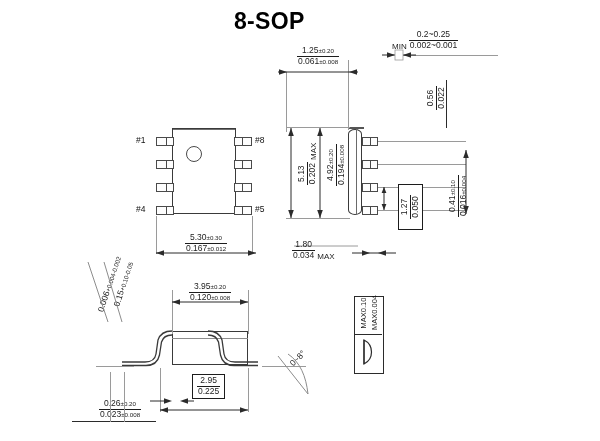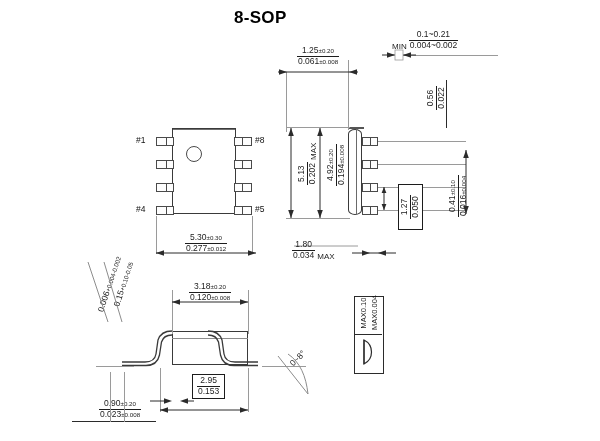--- a/index.html
+++ b/index.html
@@ -6,21 +6,21 @@
   body{
     width:600px;height:441px;background:#ffffff;
     font-family:"Liberation Sans", sans-serif;
     color:#1a1a1a;position:relative;overflow:hidden;
   }
   #sheet{position:absolute;inset:0;}
   .abs{position:absolute;}
 
   
   .title{
-    font-size:17px;font-weight:bold;letter-spacing:.3px;color:#000;
+    font-size:23px;font-weight:bold;letter-spacing:.3px;color:#000;
     white-space:nowrap;
   }
   .dim{
     font-size:8.5px;color:#1c1c1c;white-space:nowrap;line-height:1.15;
     text-align:center;
   }
   .dim .num{font-size:8.5px;}
   .dim .tol{font-size:6.2px;}
   .frac{display:inline-block;text-align:center;}
   .frac .top{display:block;border-bottom:1px solid #1c1c1c;padding:0 1px 0px 1px;}
@@ -99,21 +99,21 @@
     <div class="abs" style="left:150px;top:247px;width:112px;height:12px;">
       <svg width="112" height="12">
         <line x1="6" y1="6" x2="106" y2="6" stroke="#2b2b2b" stroke-width="1"></line>
         <path d="M6,6 L14,3.2 L14,8.8 Z" fill="#2b2b2b"></path>
         <path d="M106,6 L98,3.2 L98,8.8 Z" fill="#2b2b2b"></path>
       </svg>
     </div>
     <div class="abs dim" style="left:156px;top:233px;width:100px;">
       <span class="frac">
         <span class="top"><span class="num">5.30</span><span class="tol">±0.30</span></span>
-        <span class="bot"><span class="num">0.277</span><span class="tol">±0.012</span></span>
+        <span class="bot"><span class="num">0.167</span><span class="tol">±0.012</span></span>
       </span>
     </div>
   </div>
 
   <div>
 
     <div class="abs body" style="left:348px;top:129px;width:14px;height:86px;border-radius:7px/5px;"></div>
     <div class="abs vline" style="left:356px;top:129px;height:86px;border-color:#6a6a6a;"></div>
 
     <div class="abs lead" style="left:362px;top:137px;width:16px;height:9px;"></div>
@@ -136,22 +136,22 @@
     <div class="abs" style="left:382px;top:49px;width:34px;height:12px;">
       <svg width="34" height="12">
         <line x1="0" y1="6" x2="34" y2="6" stroke="#2b2b2b" stroke-width="1"></line>
         <path d="M13,6 L5,3.2 L5,8.8 Z" fill="#2b2b2b"></path>
         <path d="M21,6 L29,3.2 L29,8.8 Z" fill="#2b2b2b"></path>
         <rect x="13" y="1" width="8" height="10" fill="#fff" stroke="#9a9a9a" stroke-width=".8"></rect>
       </svg>
     </div>
     <div class="abs dim" style="left:392px;top:30px;">
       <span class="prefix">MIN</span><span class="frac">
-        <span class="top"><span class="num">0.1~0.21</span></span>
-        <span class="bot"><span class="num">0.004~0.002</span></span>
+        <span class="top"><span class="num">0.2~0.25</span></span>
+        <span class="bot"><span class="num">0.002~0.001</span></span>
       </span>
     </div>
 
     <div class="abs vline ext" style="left:286px;top:72px;height:60px;"></div>
     <div class="abs vline ext" style="left:348px;top:60px;height:70px;"></div>
     <div class="abs" style="left:278px;top:66px;width:80px;height:12px;">
       <svg width="80" height="12">
         <line x1="0" y1="6" x2="80" y2="6" stroke="#2b2b2b" stroke-width="1"></line>
         <path d="M9,6 L1,3.2 L1,8.8 Z" fill="#2b2b2b"></path>
         <path d="M71,6 L79,3.2 L79,8.8 Z" fill="#2b2b2b"></path>
@@ -284,44 +284,44 @@
     <div class="abs vline ext" style="left:248px;top:290px;height:44px;"></div>
     <div class="abs" style="left:166px;top:296px;width:88px;height:12px;">
       <svg width="88" height="12">
         <line x1="6" y1="6" x2="82" y2="6" stroke="#2b2b2b" stroke-width="1"></line>
         <path d="M6,6 L14,3.2 L14,8.8 Z" fill="#2b2b2b"></path>
         <path d="M82,6 L74,3.2 L74,8.8 Z" fill="#2b2b2b"></path>
       </svg>
     </div>
     <div class="abs dim" style="left:164px;top:282px;width:92px;">
       <span class="frac">
-        <span class="top"><span class="num">3.18</span><span class="tol">±0.20</span></span>
+        <span class="top"><span class="num">3.95</span><span class="tol">±0.20</span></span>
         <span class="bot"><span class="num">0.120</span><span class="tol">±0.008</span></span>
       </span>
     </div>
 
     <div class="abs vline ext" style="left:160px;top:368px;height:44px;"></div>
     <div class="abs vline ext" style="left:248px;top:368px;height:44px;"></div>
     <div class="abs dim boxed" style="left:192px;top:374px;">
       <span class="frac">
         <span class="top"><span class="num">2.95</span></span>
-        <span class="bot"><span class="num">0.153</span></span>
+        <span class="bot"><span class="num">0.225</span></span>
       </span>
     </div>
     <div class="abs" style="left:154px;top:404px;width:100px;height:12px;">
       <svg width="100" height="12">
         <line x1="6" y1="6" x2="94" y2="6" stroke="#2b2b2b" stroke-width="1"></line>
         <path d="M6,6 L14,3.2 L14,8.8 Z" fill="#2b2b2b"></path>
         <path d="M94,6 L86,3.2 L86,8.8 Z" fill="#2b2b2b"></path>
       </svg>
     </div>
 
     <div class="abs dim" style="left:72px;top:399px;width:96px;">
       <span class="frac">
-        <span class="top"><span class="num">0.90</span><span class="tol">±0.20</span></span>
+        <span class="top"><span class="num">0.26</span><span class="tol">±0.20</span></span>
         <span class="bot"><span class="num">0.023</span><span class="tol">±0.008</span></span>
       </span>
     </div>
     <div class="abs hline" style="left:72px;top:421px;width:84px;"></div>
     <div class="abs vline ext" style="left:110px;top:372px;height:50px;"></div>
     <div class="abs vline ext" style="left:124px;top:372px;height:50px;"></div>
     <div class="abs" style="left:150px;top:396px;width:44px;height:10px;">
       <svg width="44" height="10">
         <path d="M22,5 L14,2.2 L14,7.8 Z" fill="#2b2b2b"></path>
         <line x1="14" y1="5" x2="0" y2="5" stroke="#2b2b2b" stroke-width="1"></line>

